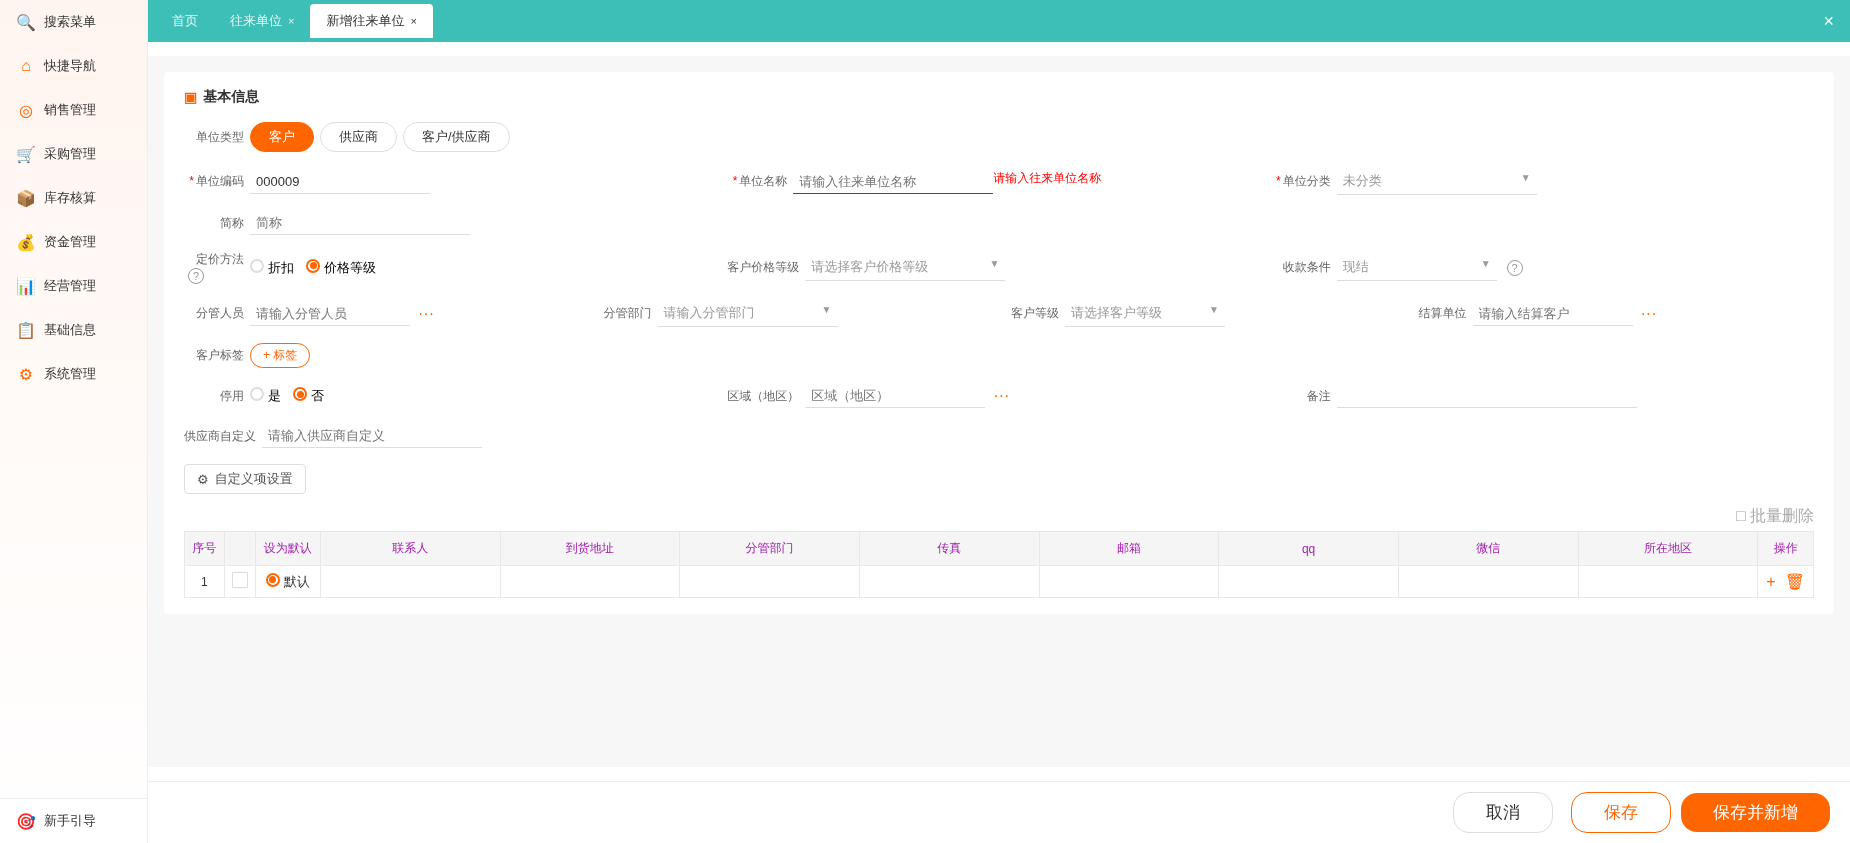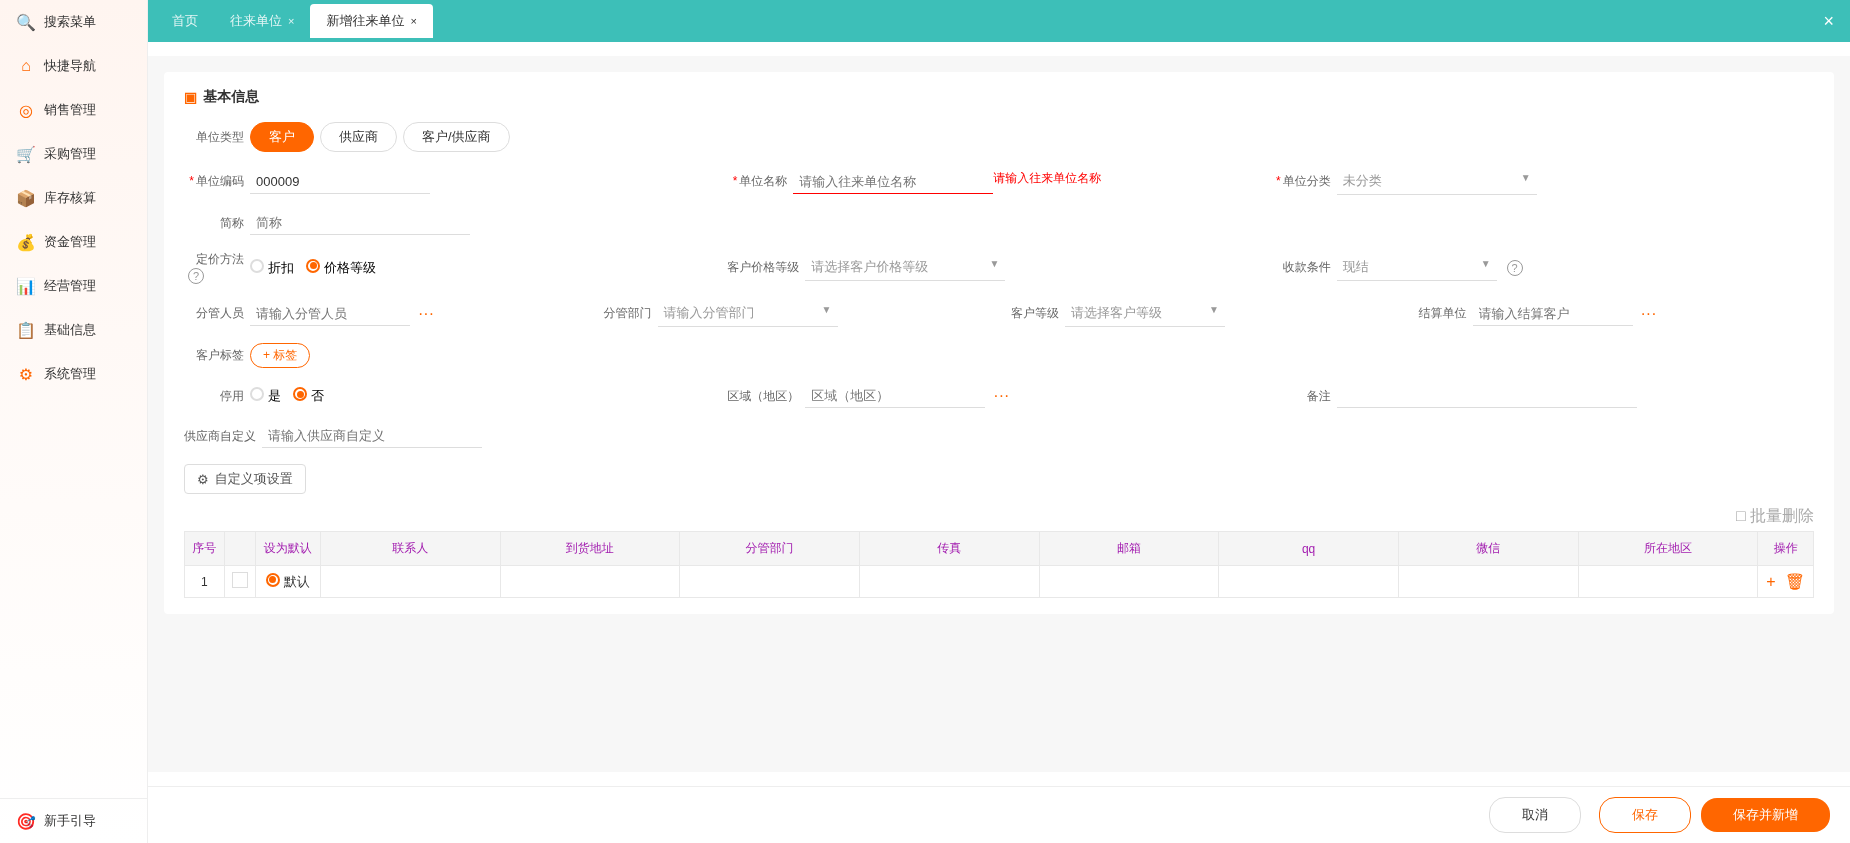--- a/index.html
+++ b/index.html
@@ -213,21 +213,21 @@
       padding: 10px 20px;
       background: #fff;
       border-top: 1px solid #eee;
       gap: 10px;
       flex-shrink: 0;
     }
     .btn {
       padding: 8px 32px;
       border-radius: 16px;
       cursor: pointer;
-      font-size: 13px;
+      font-size: 17px;
       border: 1px solid #ddd;
     }
     .btn-default { background: #fff; color: #333; }
     .btn-primary { background: #fff; color: #f60; border-color: #f60; margin-left: 8px; }
     .btn-orange { background: #f60; color: #fff; border: none; }
 
     .help-icon { width: 16px; height: 16px; border-radius: 50%; border: 1px solid #999; color: #999; display: flex; align-items: center; justify-content: center; font-size: 11px; cursor: pointer; }
 
     .input-with-more { display: flex; align-items: center; gap: 4px; }
 

